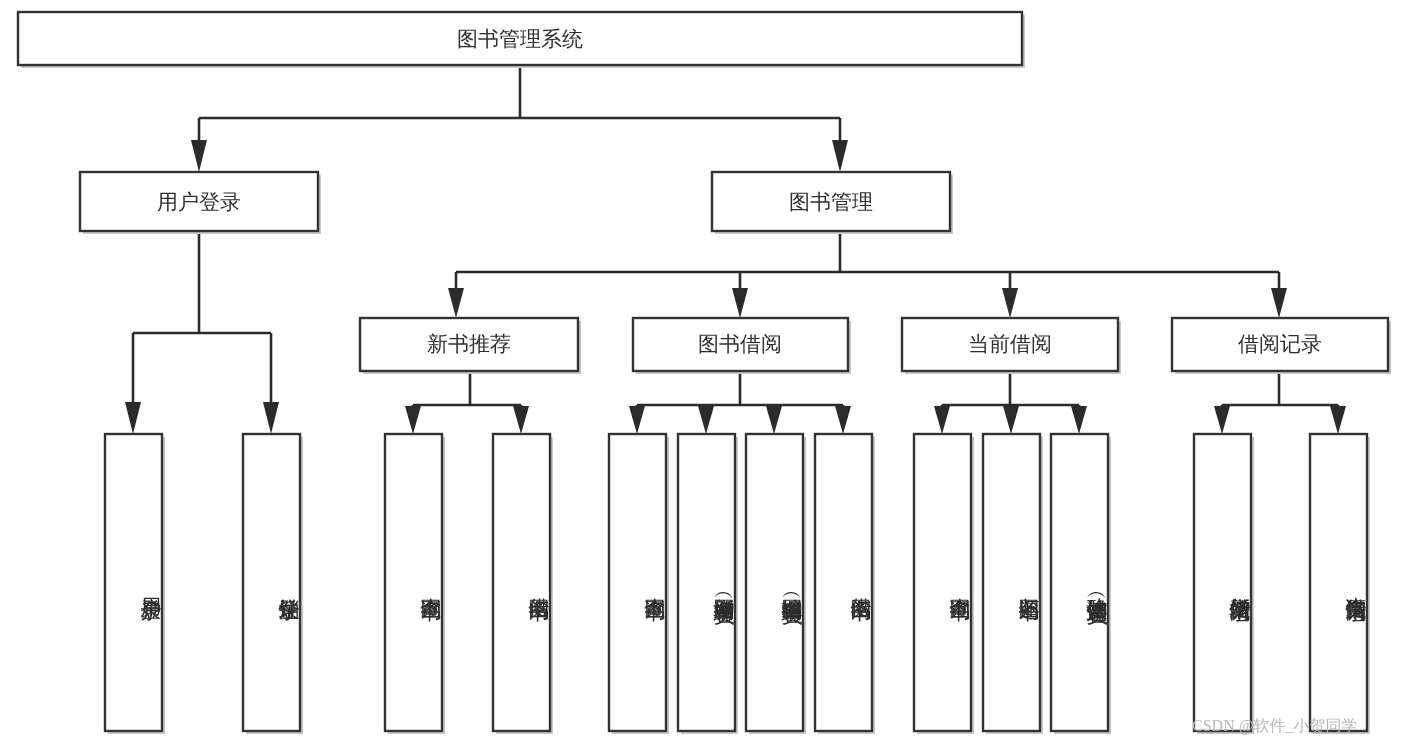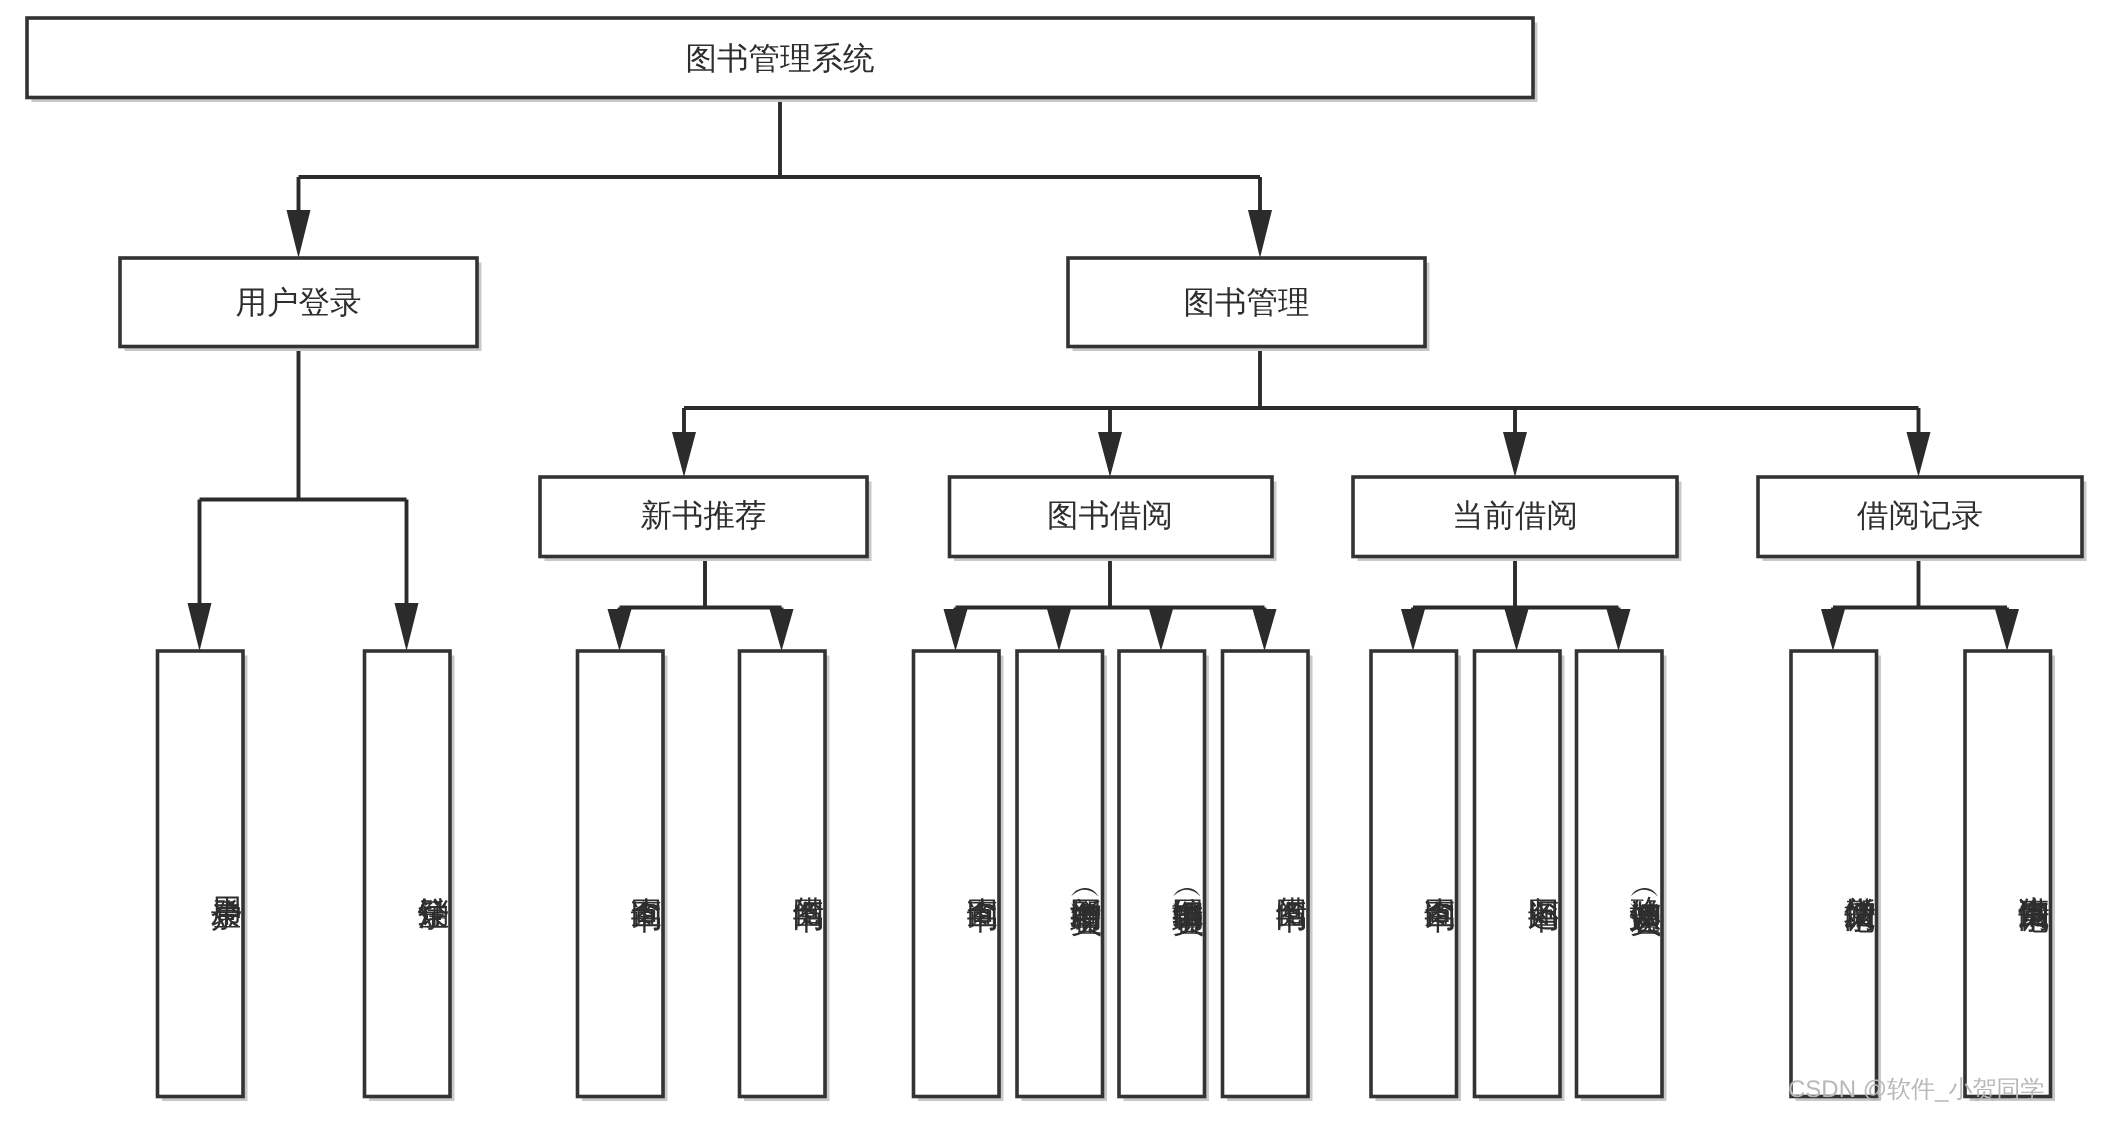--- a/index.html
+++ b/index.html
@@ -61,21 +61,21 @@
     font-size: 21px;
     line-height: 1.12;
     color: #2e2e2e;
     letter-spacing: 1px;
     text-align: center;
     white-space: nowrap;
     pointer-events: none;
   }
   .watermark {
     position: absolute;
-    font-family: Liberation Sans, sans-serif;
+    font-family: Liberation Serif, serif;
     font-size: 16px;
     color: #b8b8b8;
     white-space: nowrap;
   }
 </style>
 </head>
 <body>
 
 <div id="diagram-root">
 

